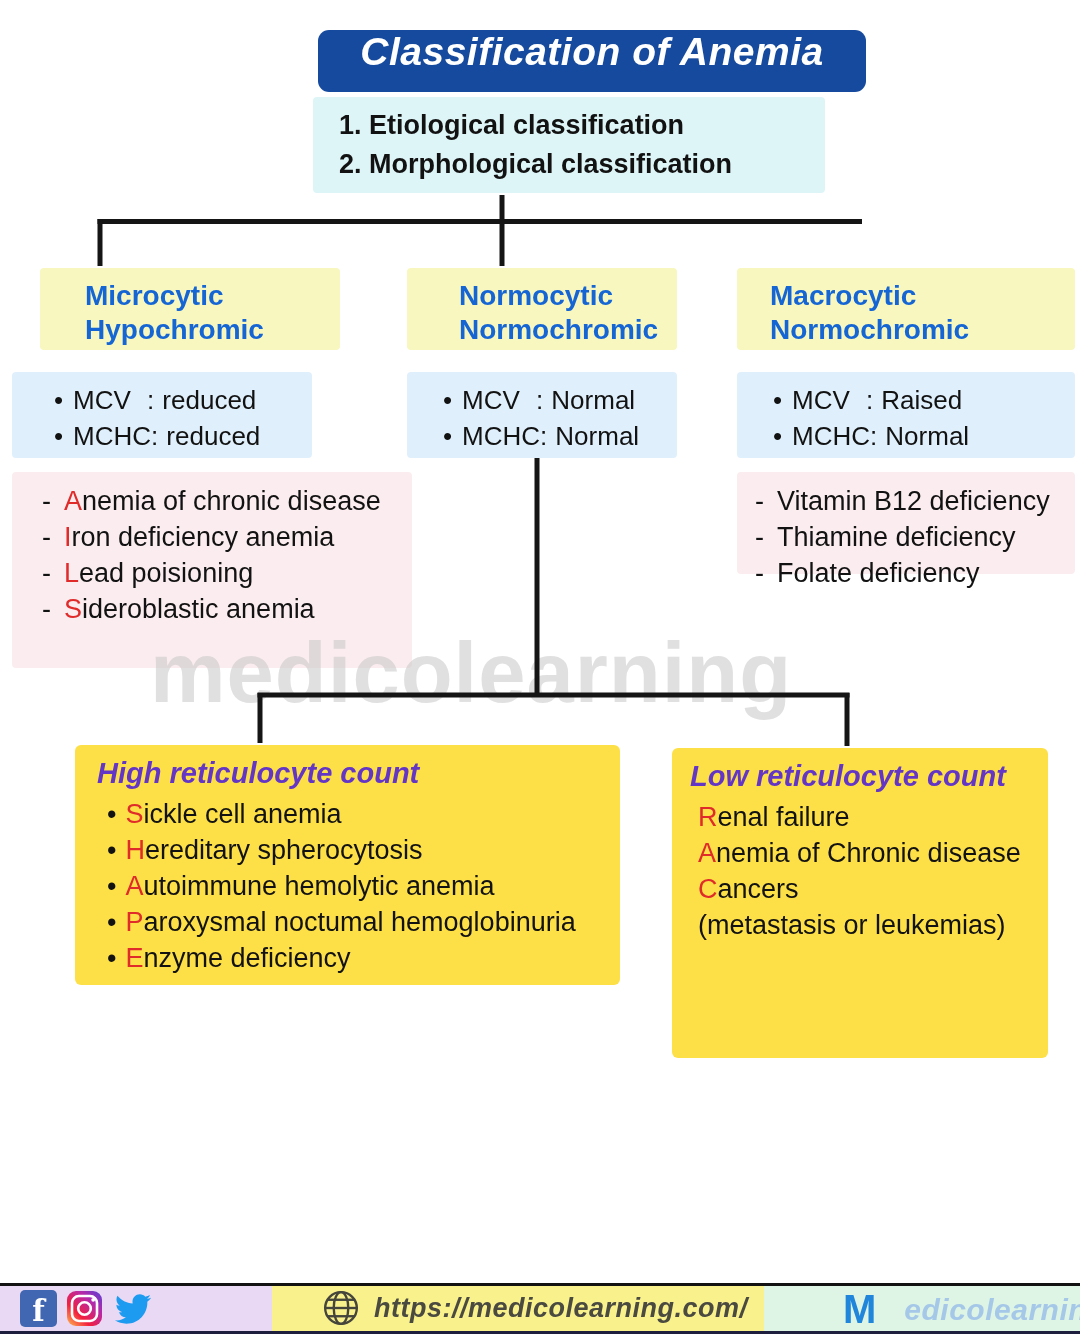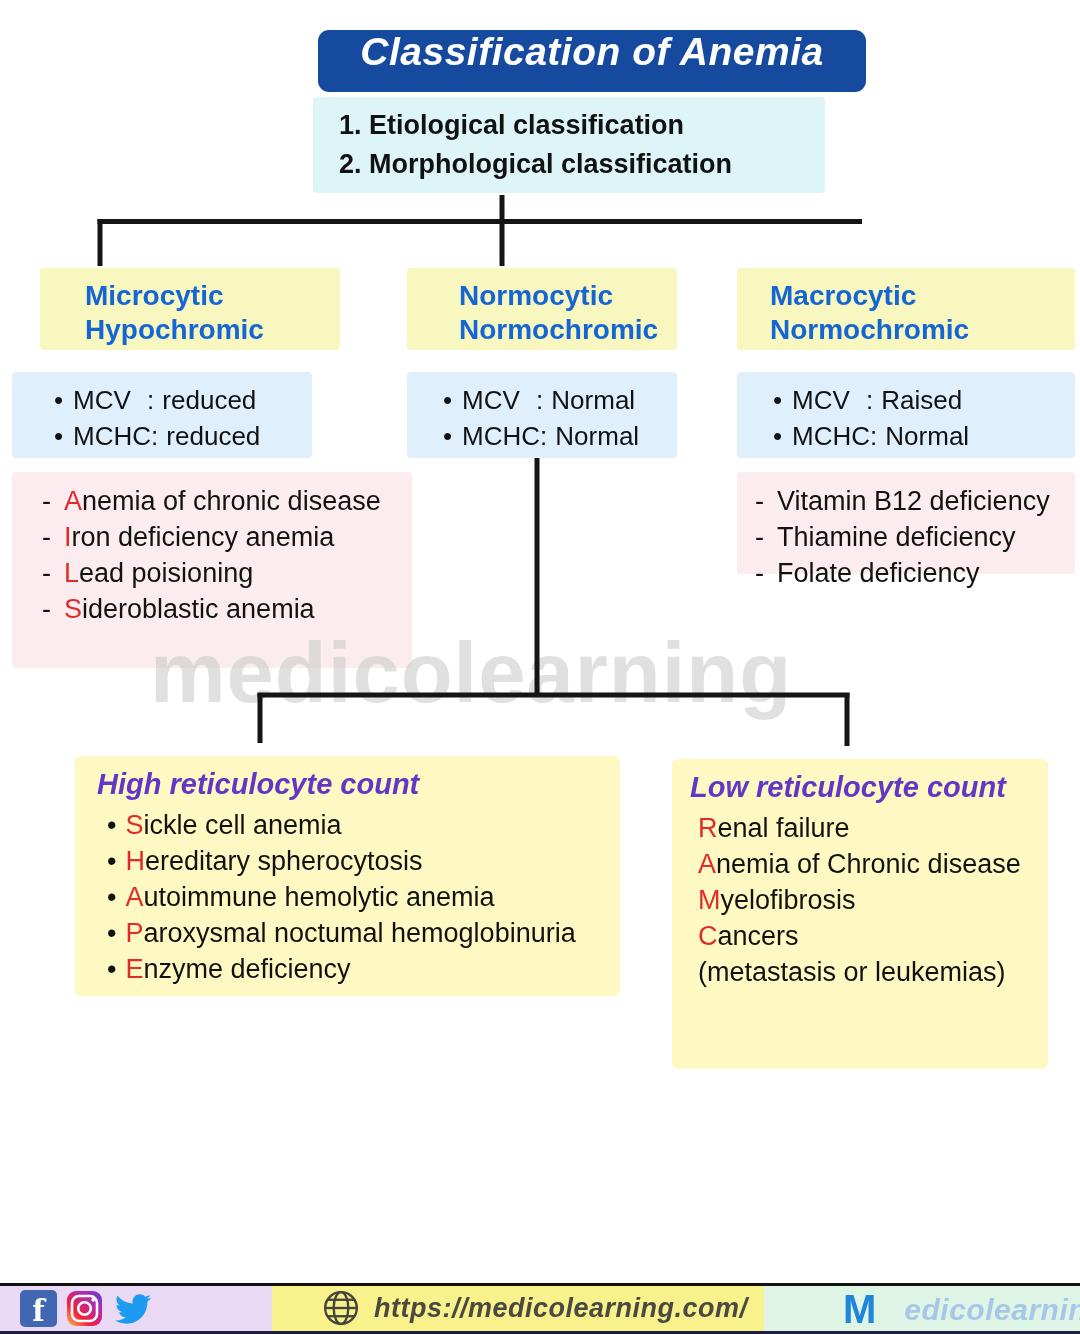--- a/index.html
+++ b/index.html
@@ -38,21 +38,21 @@
   .causes{background:#FBEDEF;border-radius:4px;z-index:1;}
   .causes-micro{left:12px;top:472px;width:400px;height:196px;padding:11px 0 0 30px;}
   .causes-macro{left:737px;top:472px;width:338px;height:102px;padding:11px 0 0 18px;}
   .cause{font-size:27px;line-height:36px;color:#121212;}
   .cause .mk-d{margin-right:13px;}
   .first-red{color:#E02B2B;}
   
   .watermark{left:150px;top:624px;width:800px;z-index:2;font-size:85px;font-weight:bold;
     color:#c7c7c7;opacity:.55;letter-spacing:1px;}
   
-  .retic{background:#fef9c3;border-radius:6px;z-index:1;margin-top:11px;}
+  .retic{background:#fde047;border-radius:6px;z-index:1;}
   .retic-high{left:75px;top:745px;width:545px;height:240px;padding:12px 0 0 22px;}
   .retic-low{left:672px;top:748px;width:376px;height:310px;padding:12px 0 0 18px;}
   .retic-title{color:#6436C6;font-weight:bold;font-style:italic;font-size:29px;margin-bottom:6px;}
   .retic-item{font-size:27px;line-height:36px;color:#121212;padding-left:8px;}
   .retic-high .retic-item{padding-left:10px;}
   .retic-item .mk-b{margin-right:9px;}
   
   .footer-sep{left:0;top:1283px;width:1080px;height:3px;background:#121212;z-index:4;}
   .seg{top:1286px;height:45px;z-index:1;}
   .seg-lav{left:0;width:272px;background:#E9D9F4;}
@@ -198,23 +198,20 @@
 
   <div class="abs retic retic-low">
     <div class="retic-title">Low reticulocyte count</div>
     <div class="retic-item">
       <span class="first-red">R</span><span>enal failure</span>
     </div>
     <div class="retic-item">
       <span class="first-red">A</span><span>nemia of Chronic disease</span>
     </div>
     <div class="retic-item">
-      <span class="first-red">M</span><span>yelofibrosis</span>
-    </div>
-    <div class="retic-item">
       <span class="first-red">C</span><span>ancers</span>
     </div>
     <div class="retic-item">(metastasis or leukemias)</div>
   </div>
 
   <div class="abs footer-sep"></div>
   <div class="abs seg seg-lav"></div>
   <div class="abs seg seg-yel"></div>
   <div class="abs seg seg-grn"></div>
   <div class="abs bottom-strip"></div>

